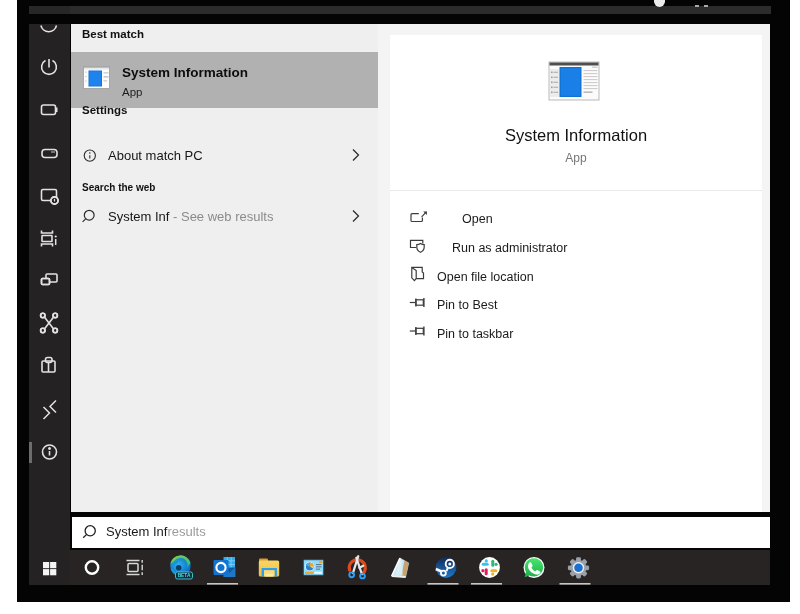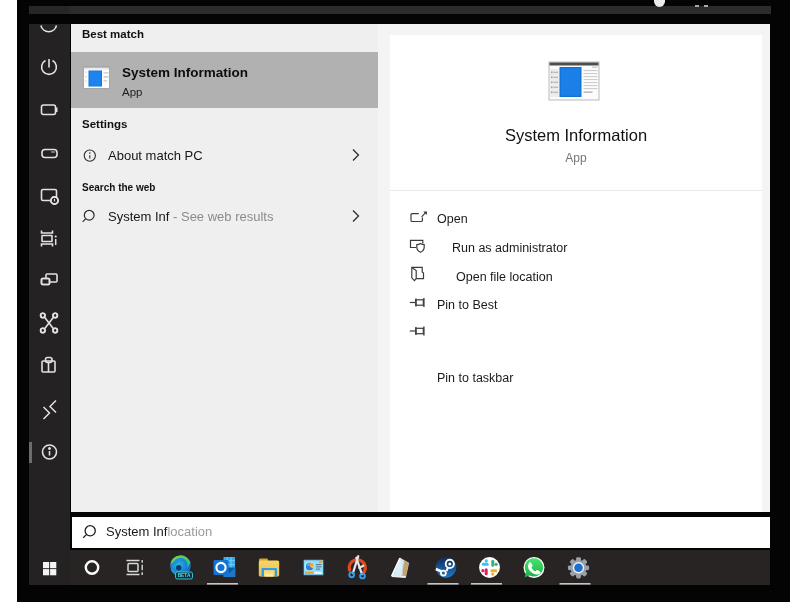--- a/index.html
+++ b/index.html
@@ -28,35 +28,35 @@
 
   <div class="abs" style="left:390px;top:35px;width:372px;height:477px;background:#ffffff;"></div>
 
   <div class="abs" style="left:71px;top:52px;width:307px;height:56px;background:#b2b1b1;"></div>
 
   <div class="abs" style="left:72px;top:517px;width:698px;height:31px;background:#ffffff;"></div>
 
   <div class="abs" style="left:82px;top:28px;font-size:11.5px;font-weight:bold;color:#111;">Best match</div>
   <div class="abs" style="left:122px;top:65px;font-size:13.5px;font-weight:bold;color:#0d0d0d;">System Information</div>
   <div class="abs" style="left:122px;top:86px;font-size:11.5px;color:#1c1c1c;">App</div>
-  <div class="abs" style="left:82px;top:118px;font-size:11.5px;font-weight:bold;color:#111;">Settings</div>
+  <div class="abs" style="left:82px;top:104px;font-size:11.5px;font-weight:bold;color:#111;">Settings</div>
   <div class="abs" style="left:108px;top:148px;font-size:13px;color:#161616;">About match PC</div>
   <div class="abs" style="left:82px;top:182px;font-size:10px;font-weight:bold;color:#111;">Search the web</div>
   <div class="abs" style="left:108px;top:209px;font-size:13px;color:#161616;">System Inf <span style="color:#8b8b8b;">- See web results</span></div>
 
   <div class="abs" style="left:390px;top:126px;width:372px;text-align:center;font-size:16.5px;color:#111;">System Information</div>
   <div class="abs" style="left:390px;top:151px;width:372px;text-align:center;font-size:12px;color:#767676;">App</div>
   <div class="abs" style="left:390px;top:190px;width:372px;height:1px;background:#e9e9e9;"></div>
-  <div class="abs" style="left:437px;top:212px;font-size:12.5px;color:#1b1b1b;">Open</div>
+  <div class="abs" style="left:462px;top:212px;font-size:12.5px;color:#1b1b1b;">Open</div>
   <div class="abs" style="left:452px;top:241px;font-size:12.5px;color:#1b1b1b;">Run as administrator</div>
-  <div class="abs" style="left:456px;top:270px;font-size:12.5px;color:#1b1b1b;">Open file location</div>
+  <div class="abs" style="left:437px;top:270px;font-size:12.5px;color:#1b1b1b;">Open file location</div>
   <div class="abs" style="left:437px;top:298px;font-size:12.5px;color:#1b1b1b;">Pin to Best</div>
-  <div class="abs" style="left:437px;top:327px;font-size:12.5px;color:#1b1b1b;margin-top:44px;">Pin to taskbar</div>
-
-  <div class="abs" style="left:106px;top:524px;font-size:13px;color:#1a1a1a;">System Inf<span style="color:#9b9b9b;">location</span></div>
+  <div class="abs" style="left:437px;top:327px;font-size:12.5px;color:#1b1b1b;">Pin to taskbar</div>
+
+  <div class="abs" style="left:106px;top:524px;font-size:13px;color:#1a1a1a;">System Inf<span style="color:#9b9b9b;">results</span></div>
 
   <div class="abs" style="left:29px;top:442px;width:3px;height:21px;background:#6d6d6d;"></div>
 
   <svg class="abs" style="left:29px;top:24px;" width="41" height="561" viewBox="0 0 41 561">
     <g stroke="#e2e2e2" fill="none" stroke-width="1.6">
 
       <path d="M11.9,1.5 A8,8 0 0 0 27.5,1.5"></path>
 
       <path d="M16.5,36.5 A7.4,7.4 0 1 0 23.5,36.5"></path>
       <line x1="20" y1="35" x2="20" y2="43.5"></line>

